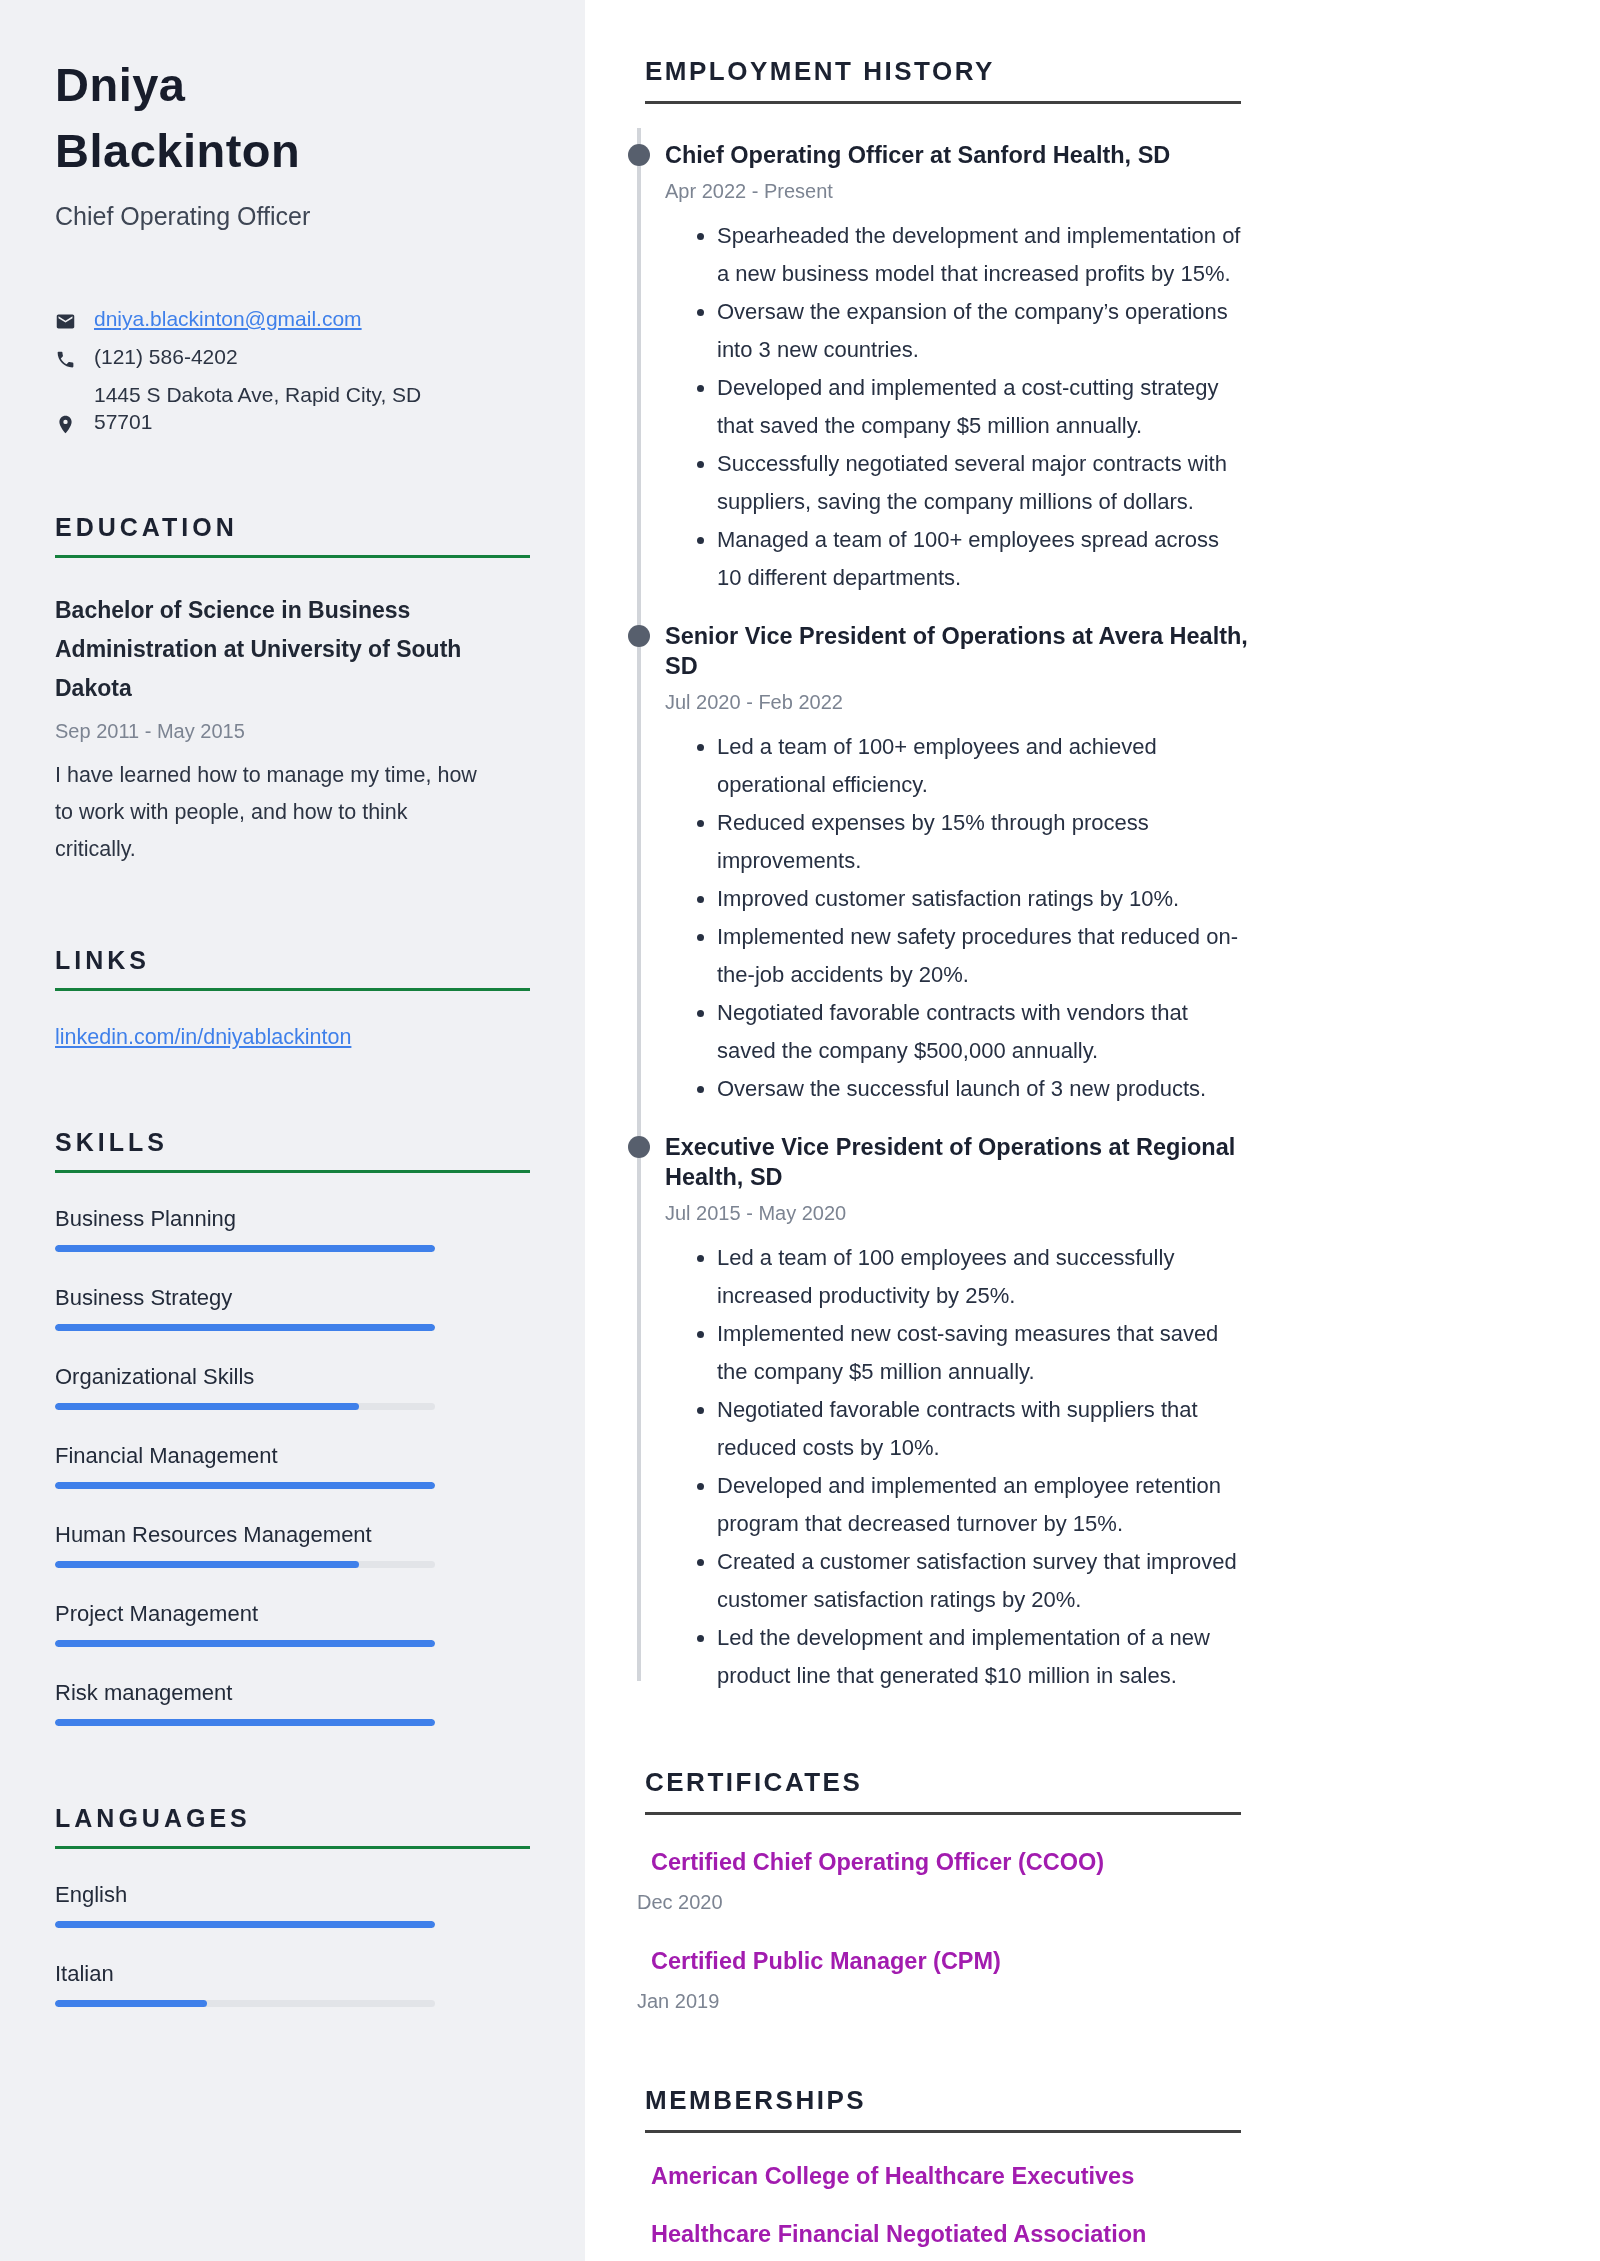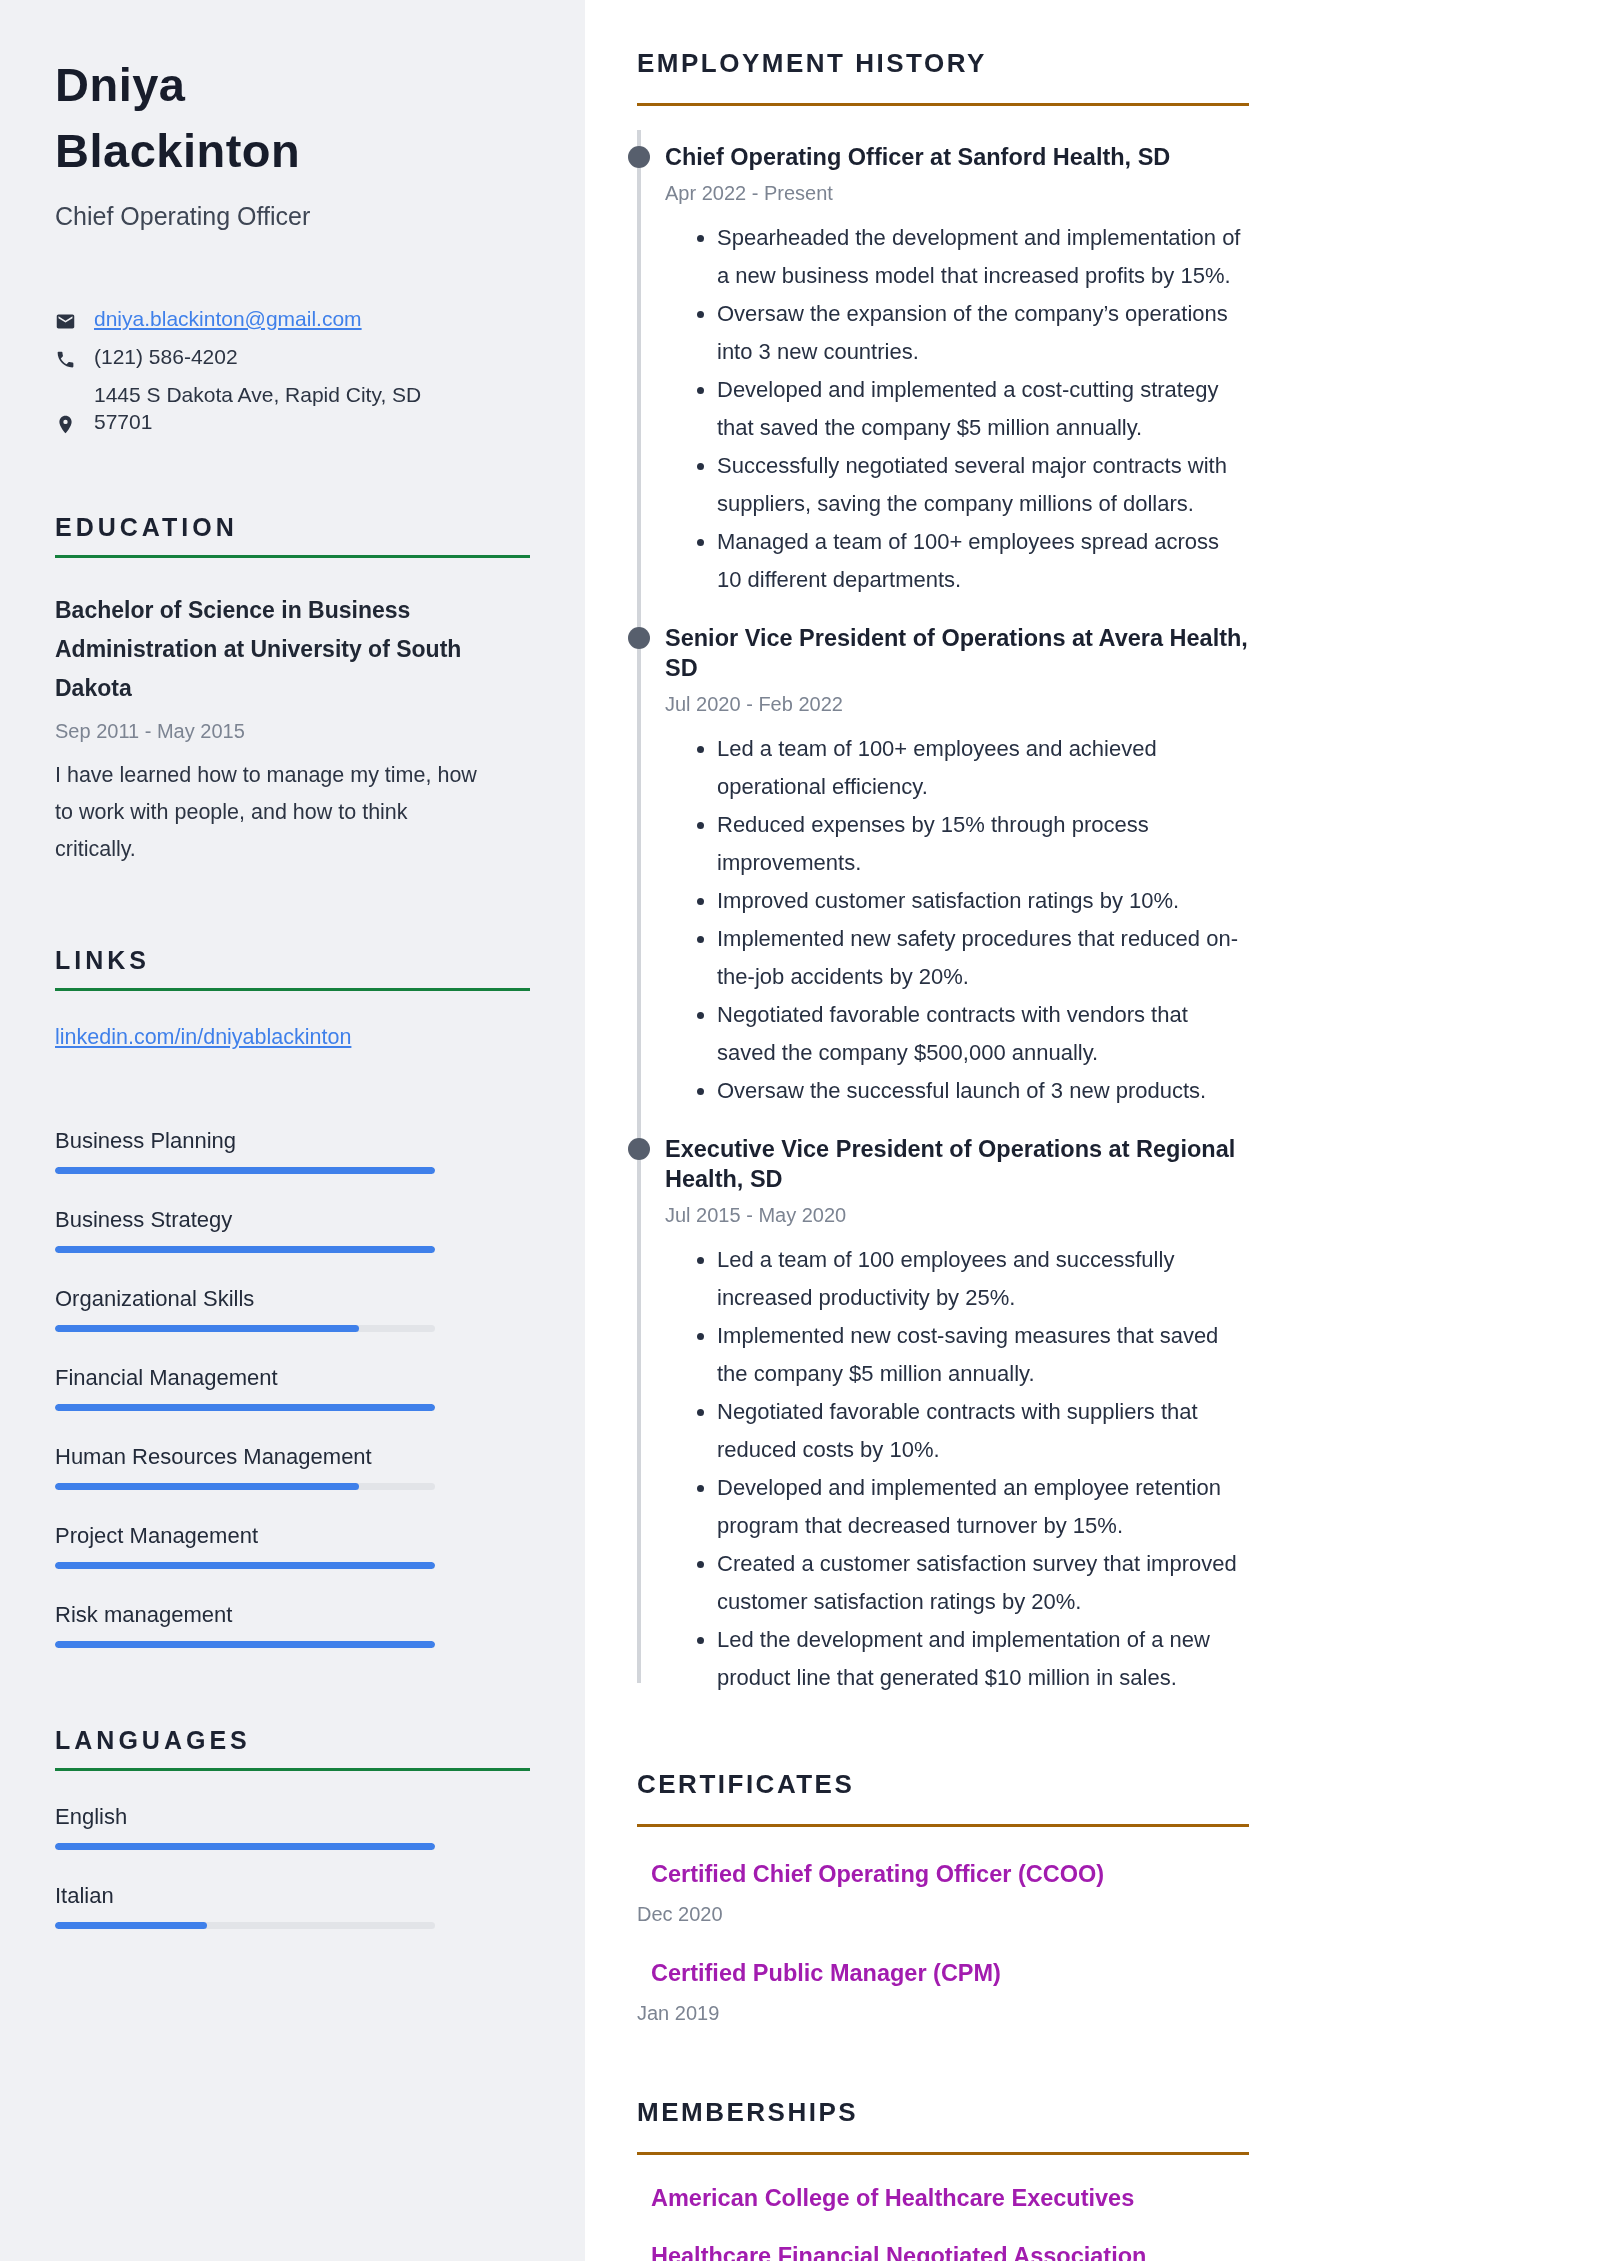--- a/index.html
+++ b/index.html
@@ -122,23 +122,23 @@
   .main {
     flex: 1 1 auto;
     padding: 48px 55px 60px 52px;
     background: #ffffff;
   }
   .main-heading {
     font-size: 26px;
     font-weight: 700;
     letter-spacing: 2.5px;
     color: #1c2231;
-    margin: 0;
-    padding-bottom: 24px;
-    border-bottom: 3px solid #a16207;
+    margin: 8px;
+    padding-bottom: 14px;
+    border-bottom: 3px solid #404040;
   }
   .jobs {
     position: relative;
     margin-top: 14px;
     padding-top: 22px;
   }
   .timeline-line {
     position: absolute;
     left: 0;
     top: 10px;
@@ -229,20 +229,21 @@
       <div class="muted-date edu-date">Sep 2011 - May 2015</div>
       <div class="edu-desc">I have learned how to manage my time, how to work with people, and how to think critically.</div>
     </section>
 
     <section class="sb-section">
       <h2 class="sb-heading">LINKS</h2>
       <a href="#" class="link-item">linkedin.com/in/dniyablackinton</a>
     </section>
 
     <section class="sb-section">
+      <h2 class="sb-heading">SKILLS</h2>
 
       <div class="meter-item">
         <div class="meter-label">Business Planning</div>
         <div class="meter-track">
             <div class="meter-fill" style="width: 100%;"></div>
           </div>
       </div>
       <div class="meter-item">
         <div class="meter-label">Business Strategy</div>
         <div class="meter-track">

